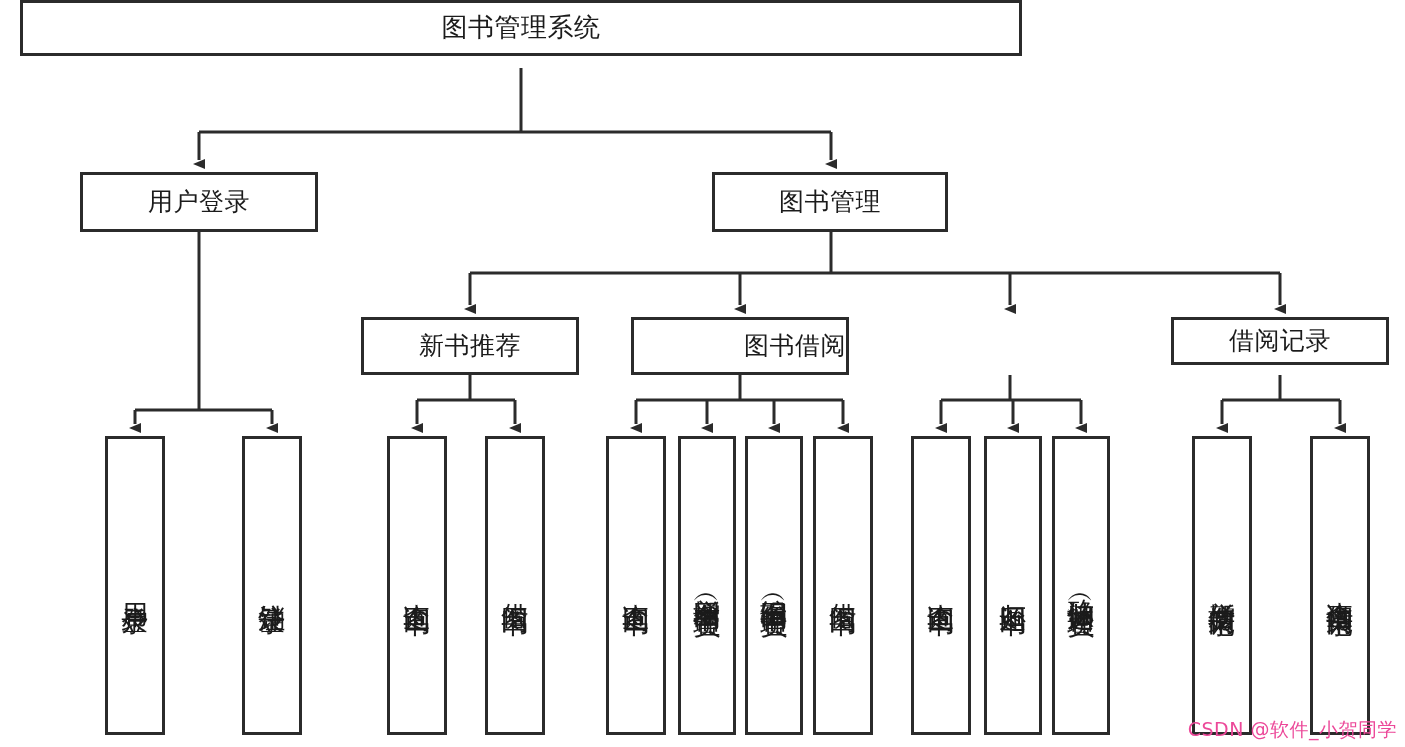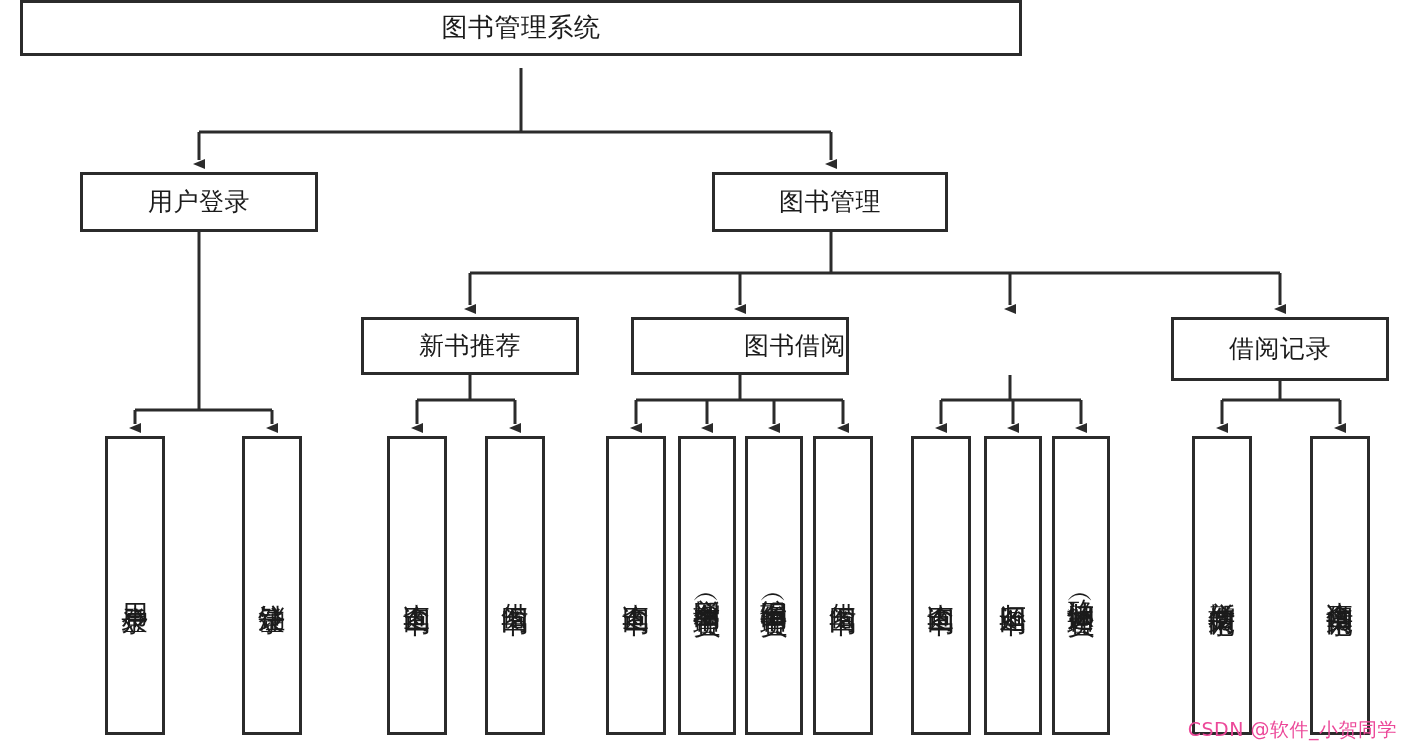--- a/index.html
+++ b/index.html
@@ -135,21 +135,21 @@
   <div class="node-box node-h" style="left: 712px; top: 172px; width: 236px; height: 60px;">
     <span class="label">图书管理</span>
   </div>
 
   <div class="node-box node-h" style="left: 361px; top: 317px; width: 218px; height: 58px;">
     <span class="label">新书推荐</span>
   </div>
   <div class="node-box node-h" style="left: 631px; top: 317px; width: 218px; height: 58px; justify-content: flex-end;">
     <span class="label">图书借阅</span>
   </div>
-  <div class="node-box node-h" style="left: 1171px; top: 317px; width: 218px; height: 64px;">
+  <div class="node-box node-h" style="left: 1171px; top: 317px; width: 218px; height: 48px;">
     <span class="label">借阅记录</span>
   </div>
 
   <div class="node-box node-v" style="left: 105px; top: 436px; width: 60px; height: 299px;">
     <span class="label">用户登录</span>
   </div>
   <div class="node-box node-v" style="left: 242px; top: 436px; width: 60px; height: 299px;">
     <span class="label">注销登录</span>
   </div>
   <div class="node-box node-v" style="left: 387px; top: 436px; width: 60px; height: 299px;">

